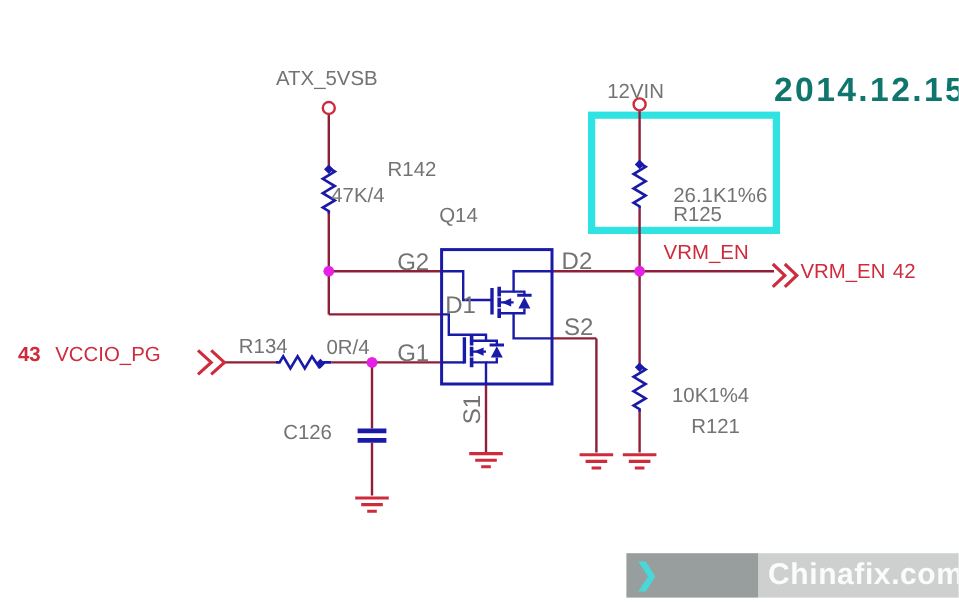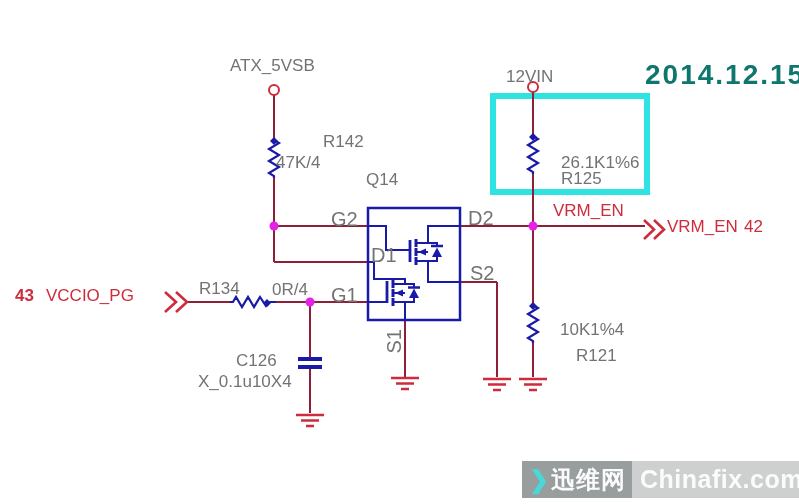--- a/index.html
+++ b/index.html
@@ -141,36 +141,34 @@
   <div class="lbl" style="left:561px;top:132px;margin-top:38px;">R125</div>
   <div class="lbl" style="left:561px;top:154px;">26.1K1%6</div>
 
   <div class="lbl" style="left:576px;top:300px;margin-top:47px;">R121</div>
   <div class="lbl" style="left:560px;top:321px;">10K1%4</div>
 
   <div class="lbl" style="left:199px;top:280px;">R134</div>
   <div class="lbl" style="left:272px;top:281px;">0R/4</div>
 
   <div class="lbl" style="left:236px;top:352px;">C126</div>
-  <div class="lbl" style="left:198px;top:373px;">X_0.1u10X4</div>
 
   <div class="lbl" style="left:366px;top:171px;">Q14</div>
 
   <div class="lbl pin" style="left:331px;top:209px;">G2</div>
   <div class="lbl pin" style="left:323px;top:245px;margin-left:48px;">D1</div>
   <div class="lbl pin" style="left:331px;top:285px;">G1</div>
   <div class="lbl pin" style="left:468px;top:208px;">D2</div>
   <div class="lbl pin" style="left:470px;top:263px;">S2</div>
   <div class="lbl pin vert" style="left:384px;top:329px;">S1</div>
 
   <div class="date">2014.12.15</div>
 
   <div class="watermark">
     <div class="wm-left">
       <span class="wm-chevron">❯</span>
-      <span class="wm-cn">迅维网</span>
     </div>
     <div class="wm-right">
       <span class="wm-en">Chinafix.com</span>
     </div>
   </div>
 
 </div>
 
 </body></html>

